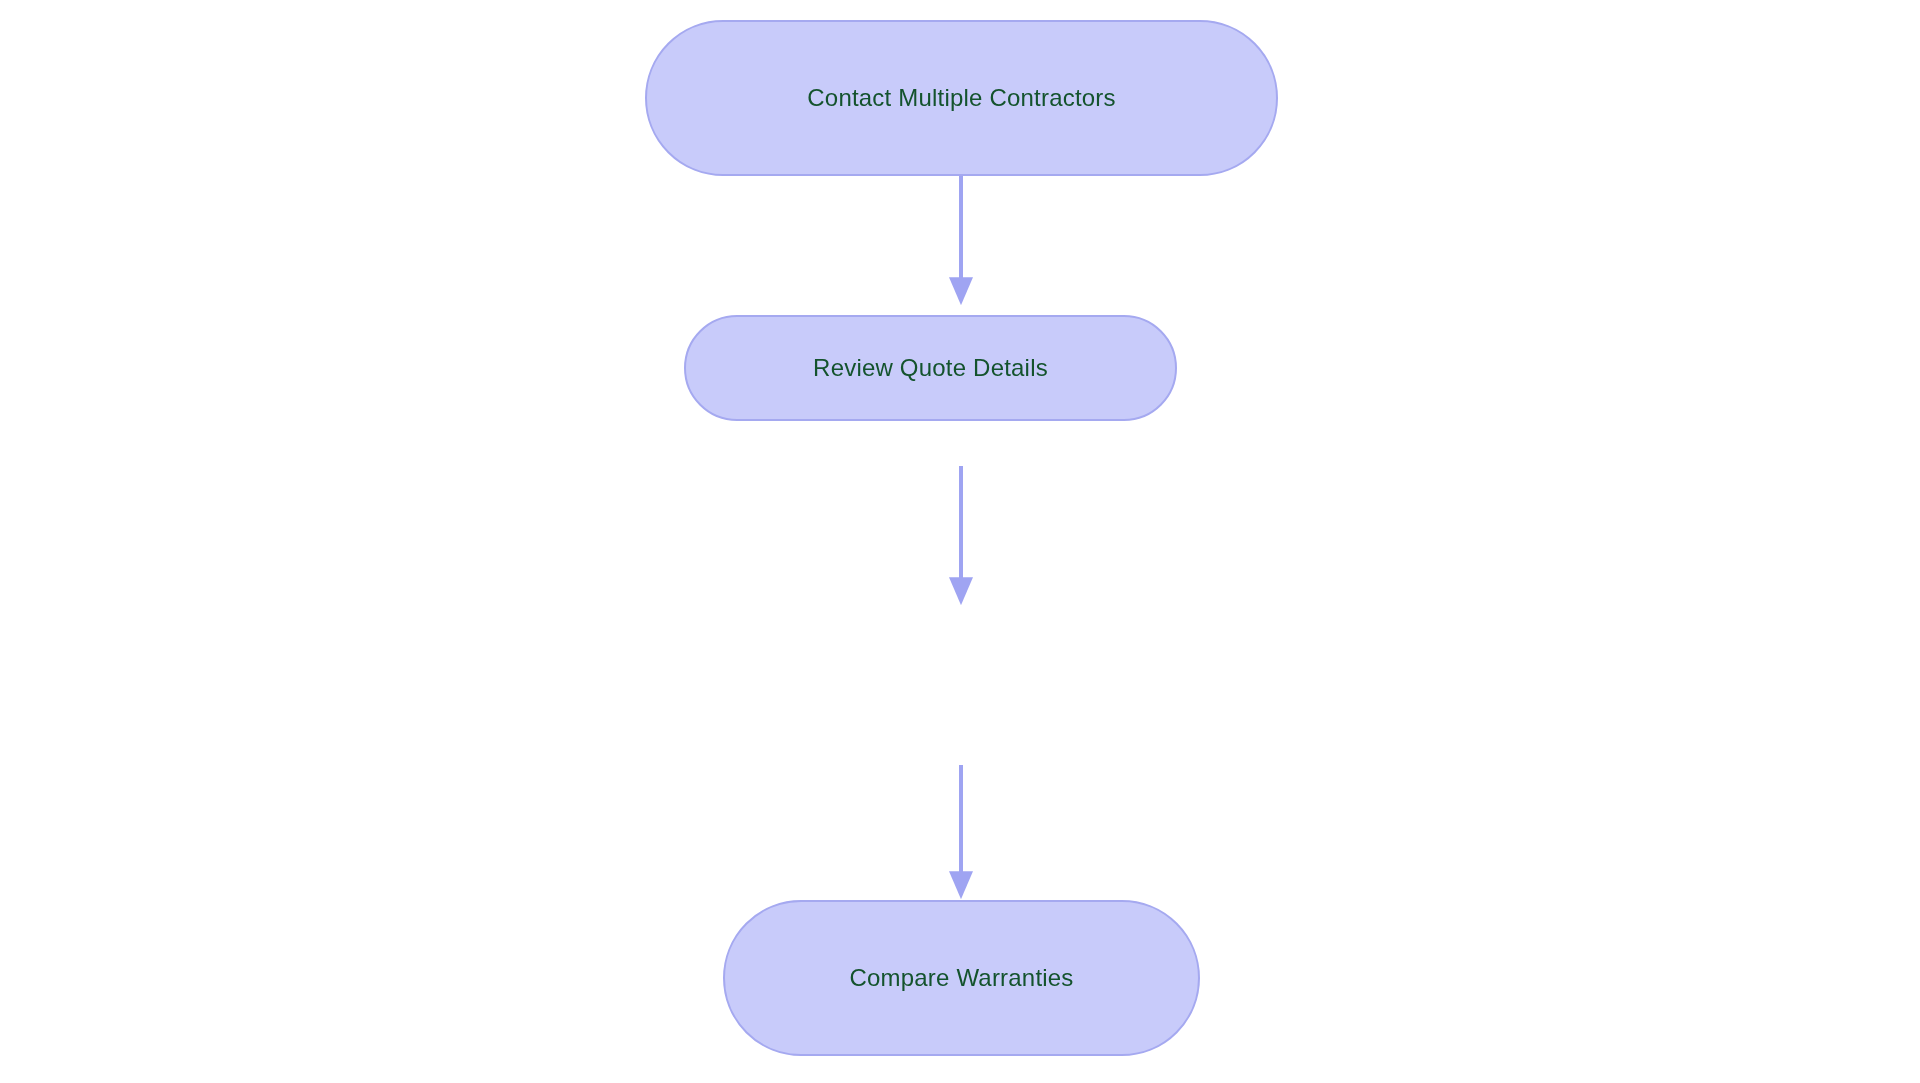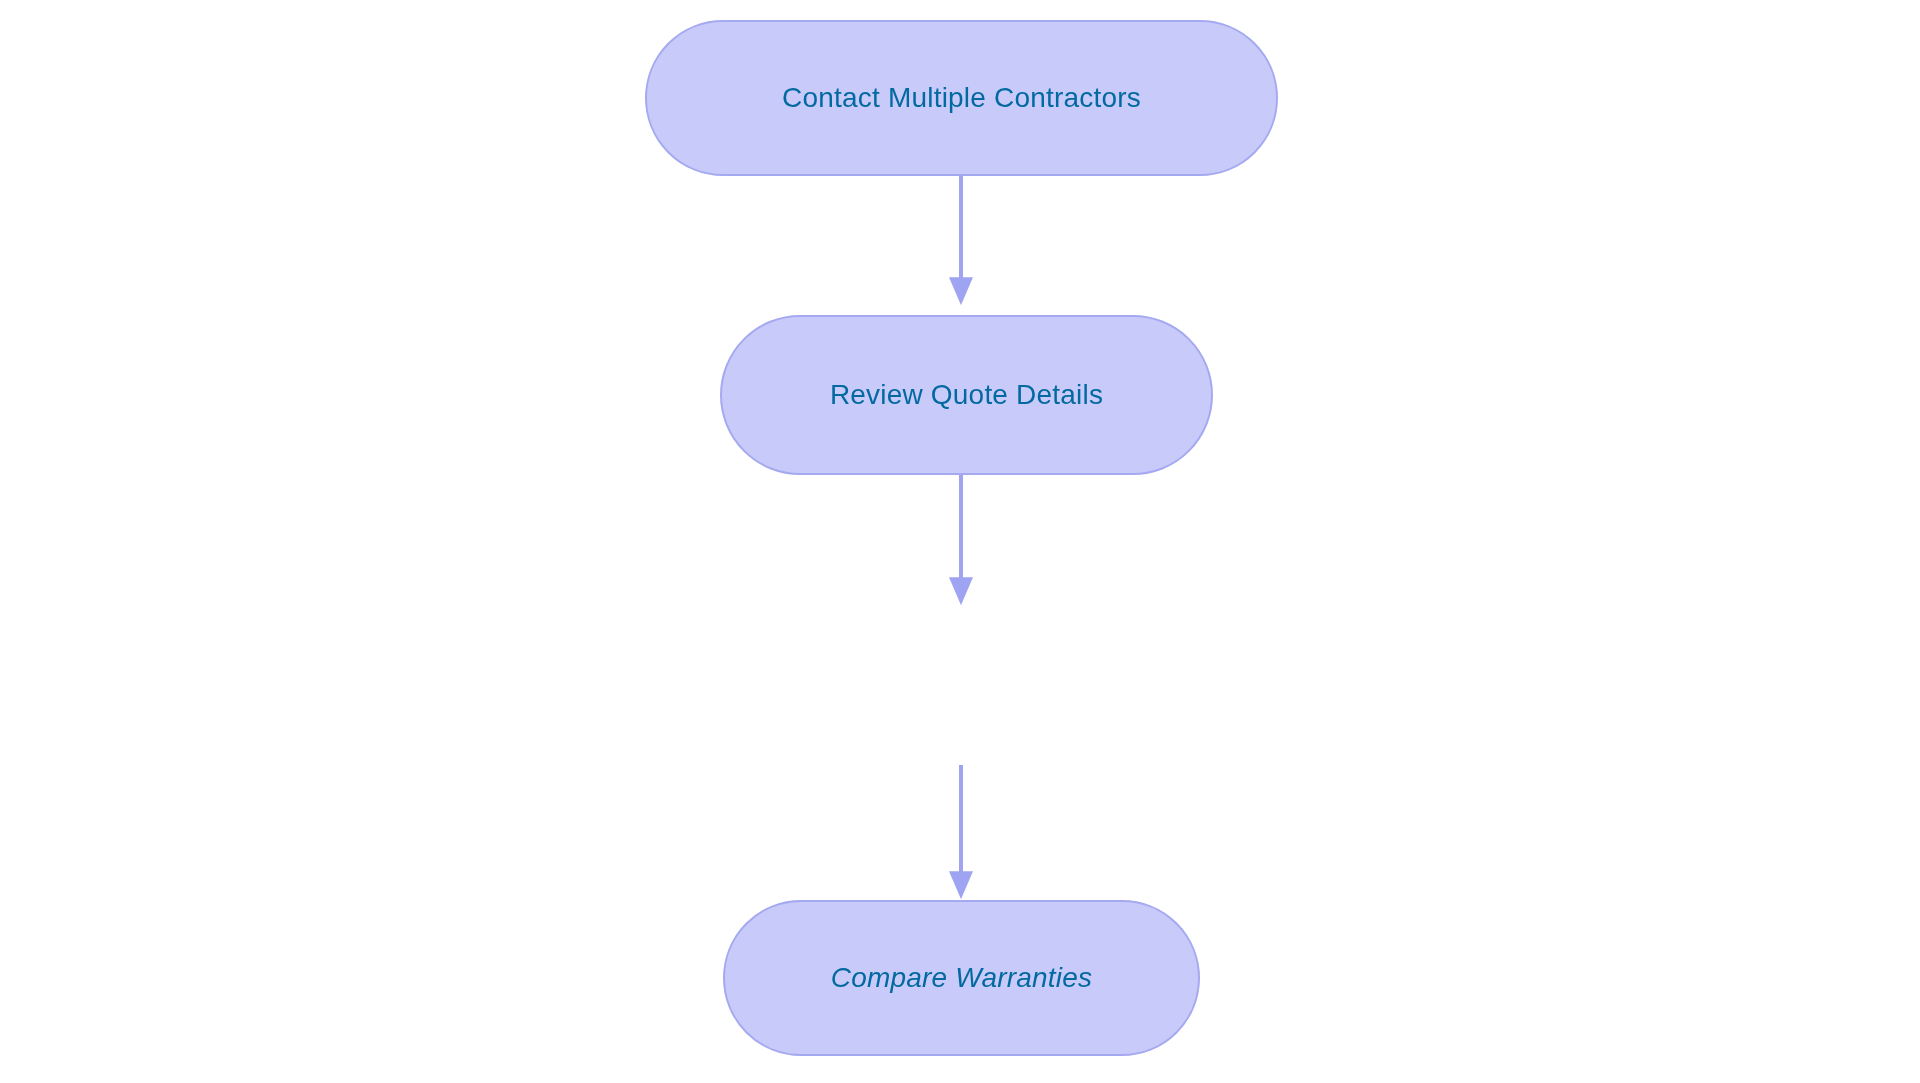--- a/index.html
+++ b/index.html
@@ -41,33 +41,33 @@
     display: flex;
     align-items: center;
     justify-content: center;
     background: #c8cbfa;
     border: 2px solid #a5a9f0;
     border-radius: 999px;
     cursor: pointer;
   }
   .flow-node-label {
     font-family: "Liberation Sans", sans-serif;
-    font-size: 28px;
+    font-size: 24px;
     font-weight: 400;
     line-height: 1;
-    color: #0369a1;
+    color: #14532d;
     letter-spacing: 0.2px;
     white-space: nowrap;
     user-select: none;
   }
   
   .node-0 { left: 645px; top: 20px;  width: 633px; height: 156px; }
-  .node-1 { left: 720px; top: 315px; width: 493px; height: 160px; }
+  .node-1 { left: 684px; top: 315px; width: 493px; height: 106px; }
   .node-2 { left: 780px; top: 605px; width: 363px; height: 160px; }
-  .node-3 { left: 723px; top: 900px; width: 477px; height: 156px; font-style: italic; }
+  .node-3 { left: 723px; top: 900px; width: 477px; height: 156px; }
 </style>
 </head>
 <body>
 
 <div id="flow-canvas">
 
   <svg id="flow-svg" viewBox="0 0 1920 1083" aria-hidden="true">
     <defs>
       <marker id="arrowhead" markerWidth="7" markerHeight="6" refX="0.2" refY="3" orient="auto" markerUnits="strokeWidth">
         <path d="M0,0 L7,3 L0,6 z" fill="#9fa4f2"></path>

